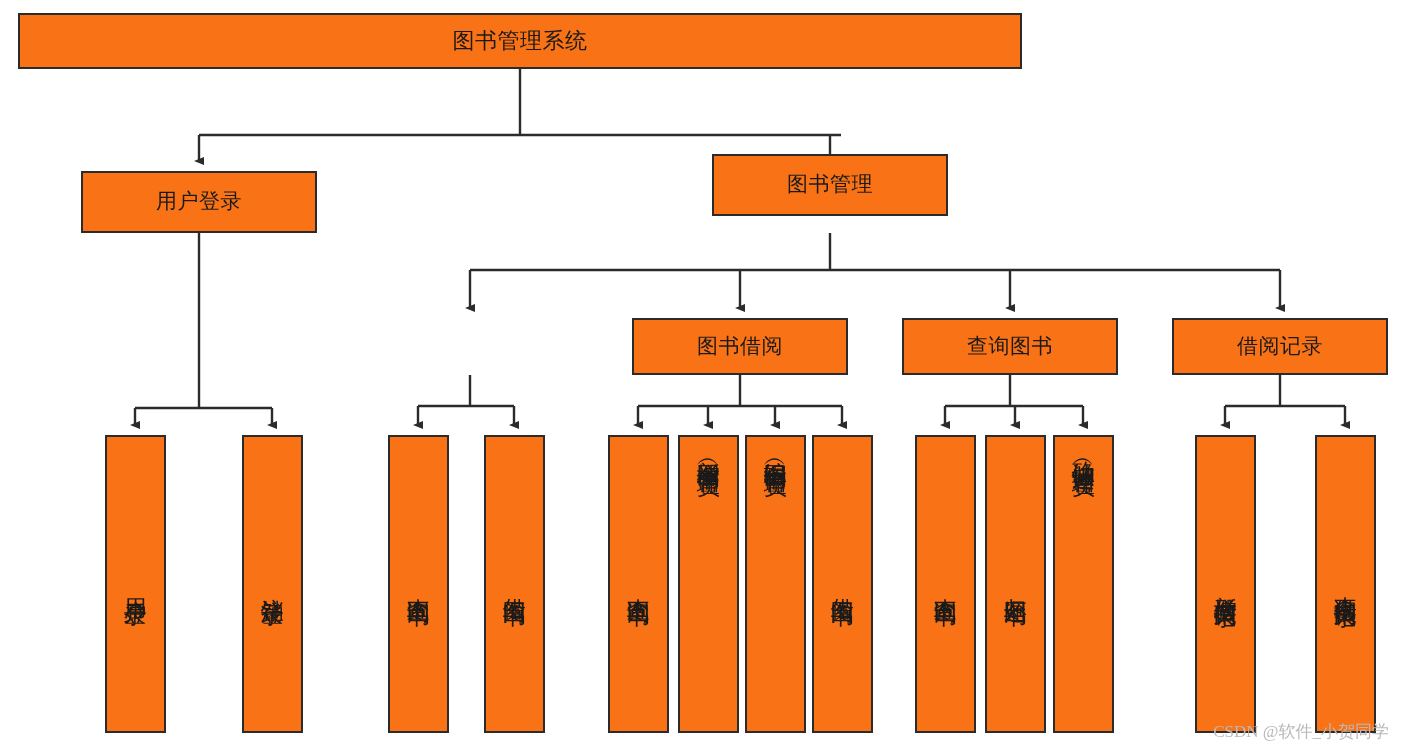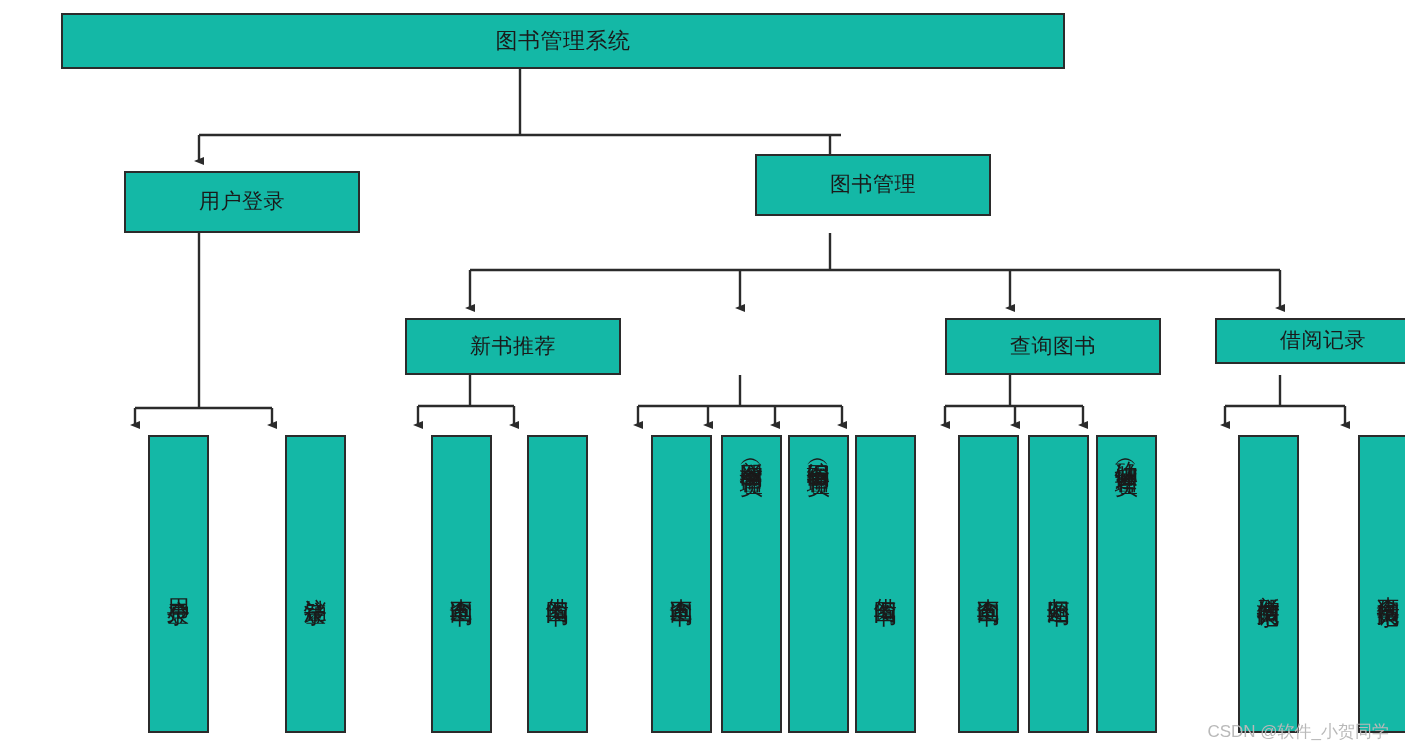--- a/index.html
+++ b/index.html
@@ -23,26 +23,25 @@
     left: 0;
     top: 0;
     width: 1405px;
     height: 747px;
     pointer-events: none;
   }
   .node {
     position: absolute;
     box-sizing: border-box;
     border: 2px solid #2b2b2b;
-    background: #14b8a6;
+    background: #f97316;
     display: flex;
     align-items: center;
     justify-content: center;
     color: #1a1a1a;
-    margin-left: 43px;
   }
   .node .label {
     display: block;
     text-align: center;
     line-height: 1.12;
     letter-spacing: 0.5px;
   }
   
   .node.h .label {
     font-size: 21px;
@@ -67,21 +66,21 @@
   .node.v.top {
     align-items: flex-start;
   }
   .watermark {
     position: absolute;
     right: 16px;
     bottom: 4px;
     font-size: 17px;
     color: #b9b9b9;
     white-space: nowrap;
-    font-family: Liberation Sans, sans-serif;
+    font-family: Liberation Serif, serif;
   }
 </style>
 </head>
 <body>
 
 <div id="diagram">
 
   <svg id="edges" xmlns="http://www.w3.org/2000/svg" viewBox="0 0 1405 747">
     <defs>
       <marker id="arrow" markerWidth="10" markerHeight="10" refX="5" refY="5" orient="auto" markerUnits="userSpaceOnUse">
@@ -136,27 +135,27 @@
     <span class="label">图书管理系统</span>
   </div>
 
   <div class="node h" id="node-l1-0" style="left: 81px; top: 171px; width: 236px; height: 62px;">
     <span class="label">用户登录</span>
   </div>
   <div class="node h" id="node-l1-1" style="left: 712px; top: 154px; width: 236px; height: 62px;">
     <span class="label">图书管理</span>
   </div>
 
-  <div class="node h" id="node-l2-0" style="left: 362px; top: 318px; width: 216px; height: 57px;">
-    <span class="label">新书推荐</span>
+  <div class="node h" id="node-l2-1" style="left: 632px; top: 318px; width: 216px; height: 57px;">
+    <span class="label">图书借阅</span>
   </div>
   <div class="node h" id="node-l2-2" style="left: 902px; top: 318px; width: 216px; height: 57px;">
     <span class="label">查询图书</span>
   </div>
-  <div class="node h" id="node-l2-3" style="left: 1172px; top: 318px; width: 216px; height: 46px;">
+  <div class="node h" id="node-l2-3" style="left: 1172px; top: 318px; width: 216px; height: 57px;">
     <span class="label">借阅记录</span>
   </div>
 
   <div class="node v" id="node-leaf-0" style="left: 105px; top: 435px; width: 61px; height: 298px;">
     <span class="label">用户登录</span>
   </div>
   <div class="node v" id="node-leaf-1" style="left: 242px; top: 435px; width: 61px; height: 298px;">
     <span class="label">注销登录</span>
   </div>
   <div class="node v" id="node-leaf-2" style="left: 388px; top: 435px; width: 61px; height: 298px;">

